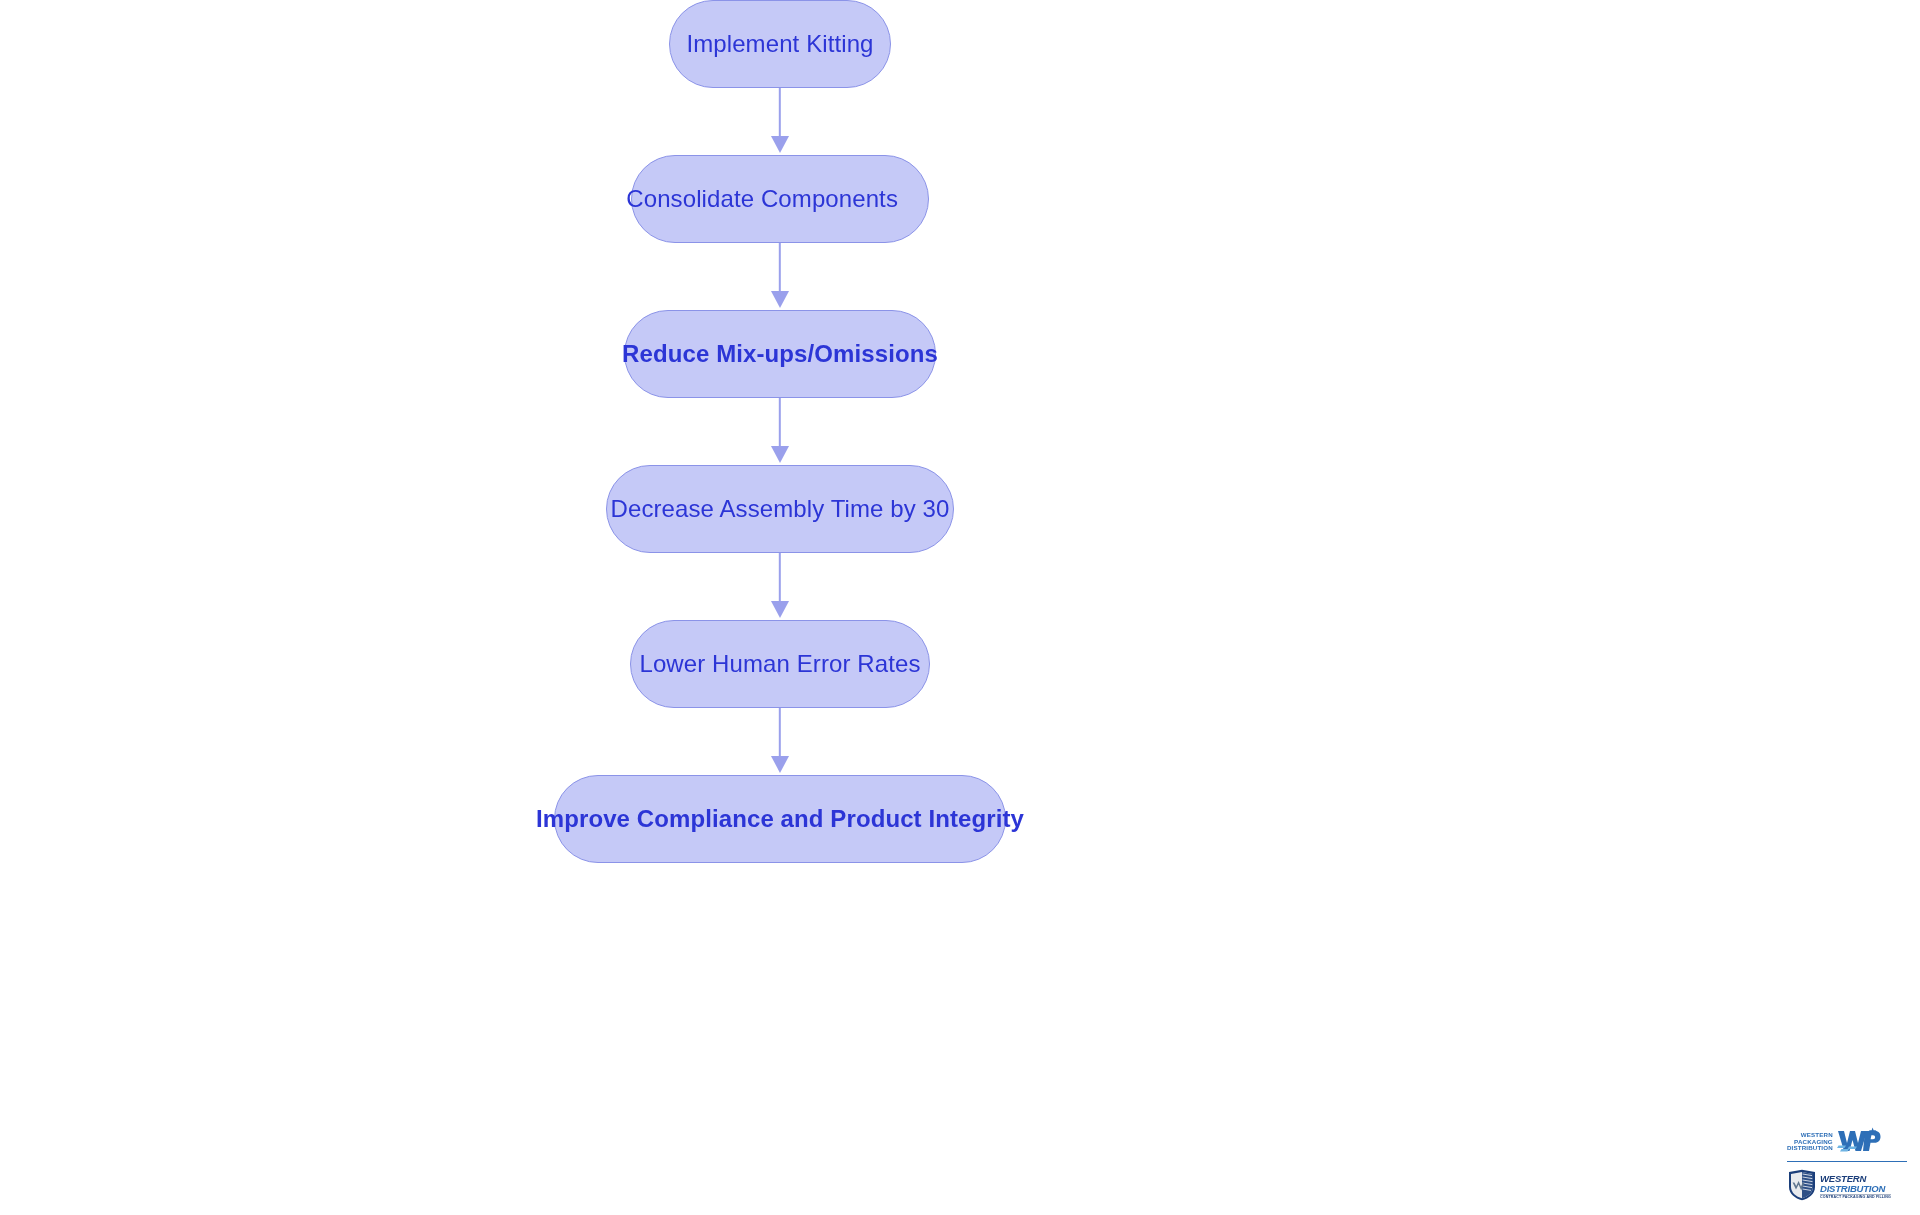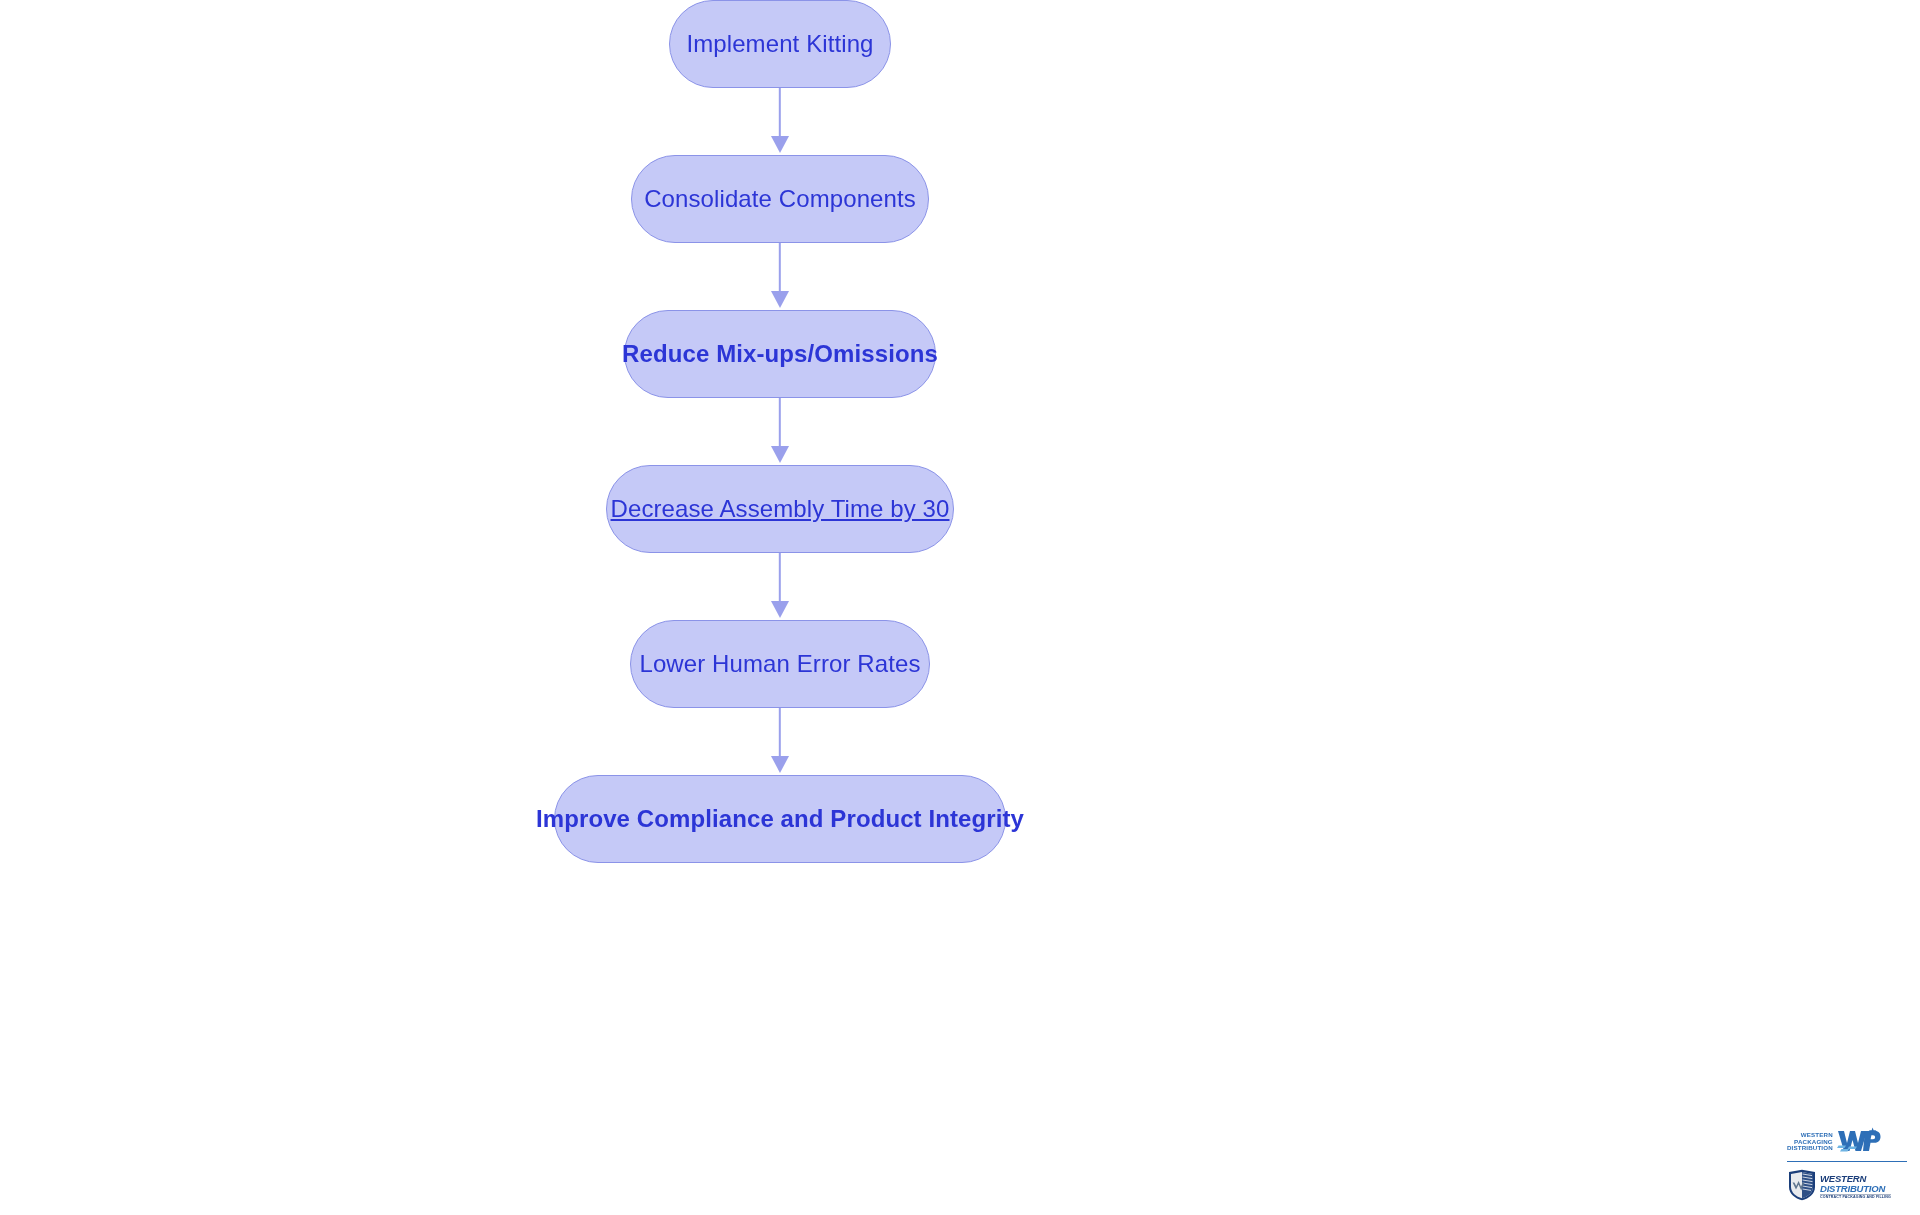--- a/index.html
+++ b/index.html
@@ -48,23 +48,23 @@
     font-size: 24px;
     font-weight: 400;
     letter-spacing: 0.1px;
     line-height: 1.2;
     white-space: nowrap;
     padding: 0 30px;
     position: relative;
   }
 
   .node-n0 { width: 222px; height: 88px; }
-  .node-n1 { width: 298px; height: 88px; }
+  .node-n1 { width: 298px; height: 88px; justify-content: flex-end; }
   .node-n2 { width: 312px; height: 88px; font-weight: bold; }
-  .node-n3 { width: 348px; height: 88px; text-decoration: underline; }
+  .node-n3 { width: 348px; height: 88px; }
   .node-n4 { width: 300px; height: 88px; }
   .node-n5 { width: 452px; height: 88px; font-weight: bold; }
 
   .flow-connector {
     width: 24px;
     height: 67px;
     position: relative;
     flex: none;
   }
   .flow-connector .conn-line {

